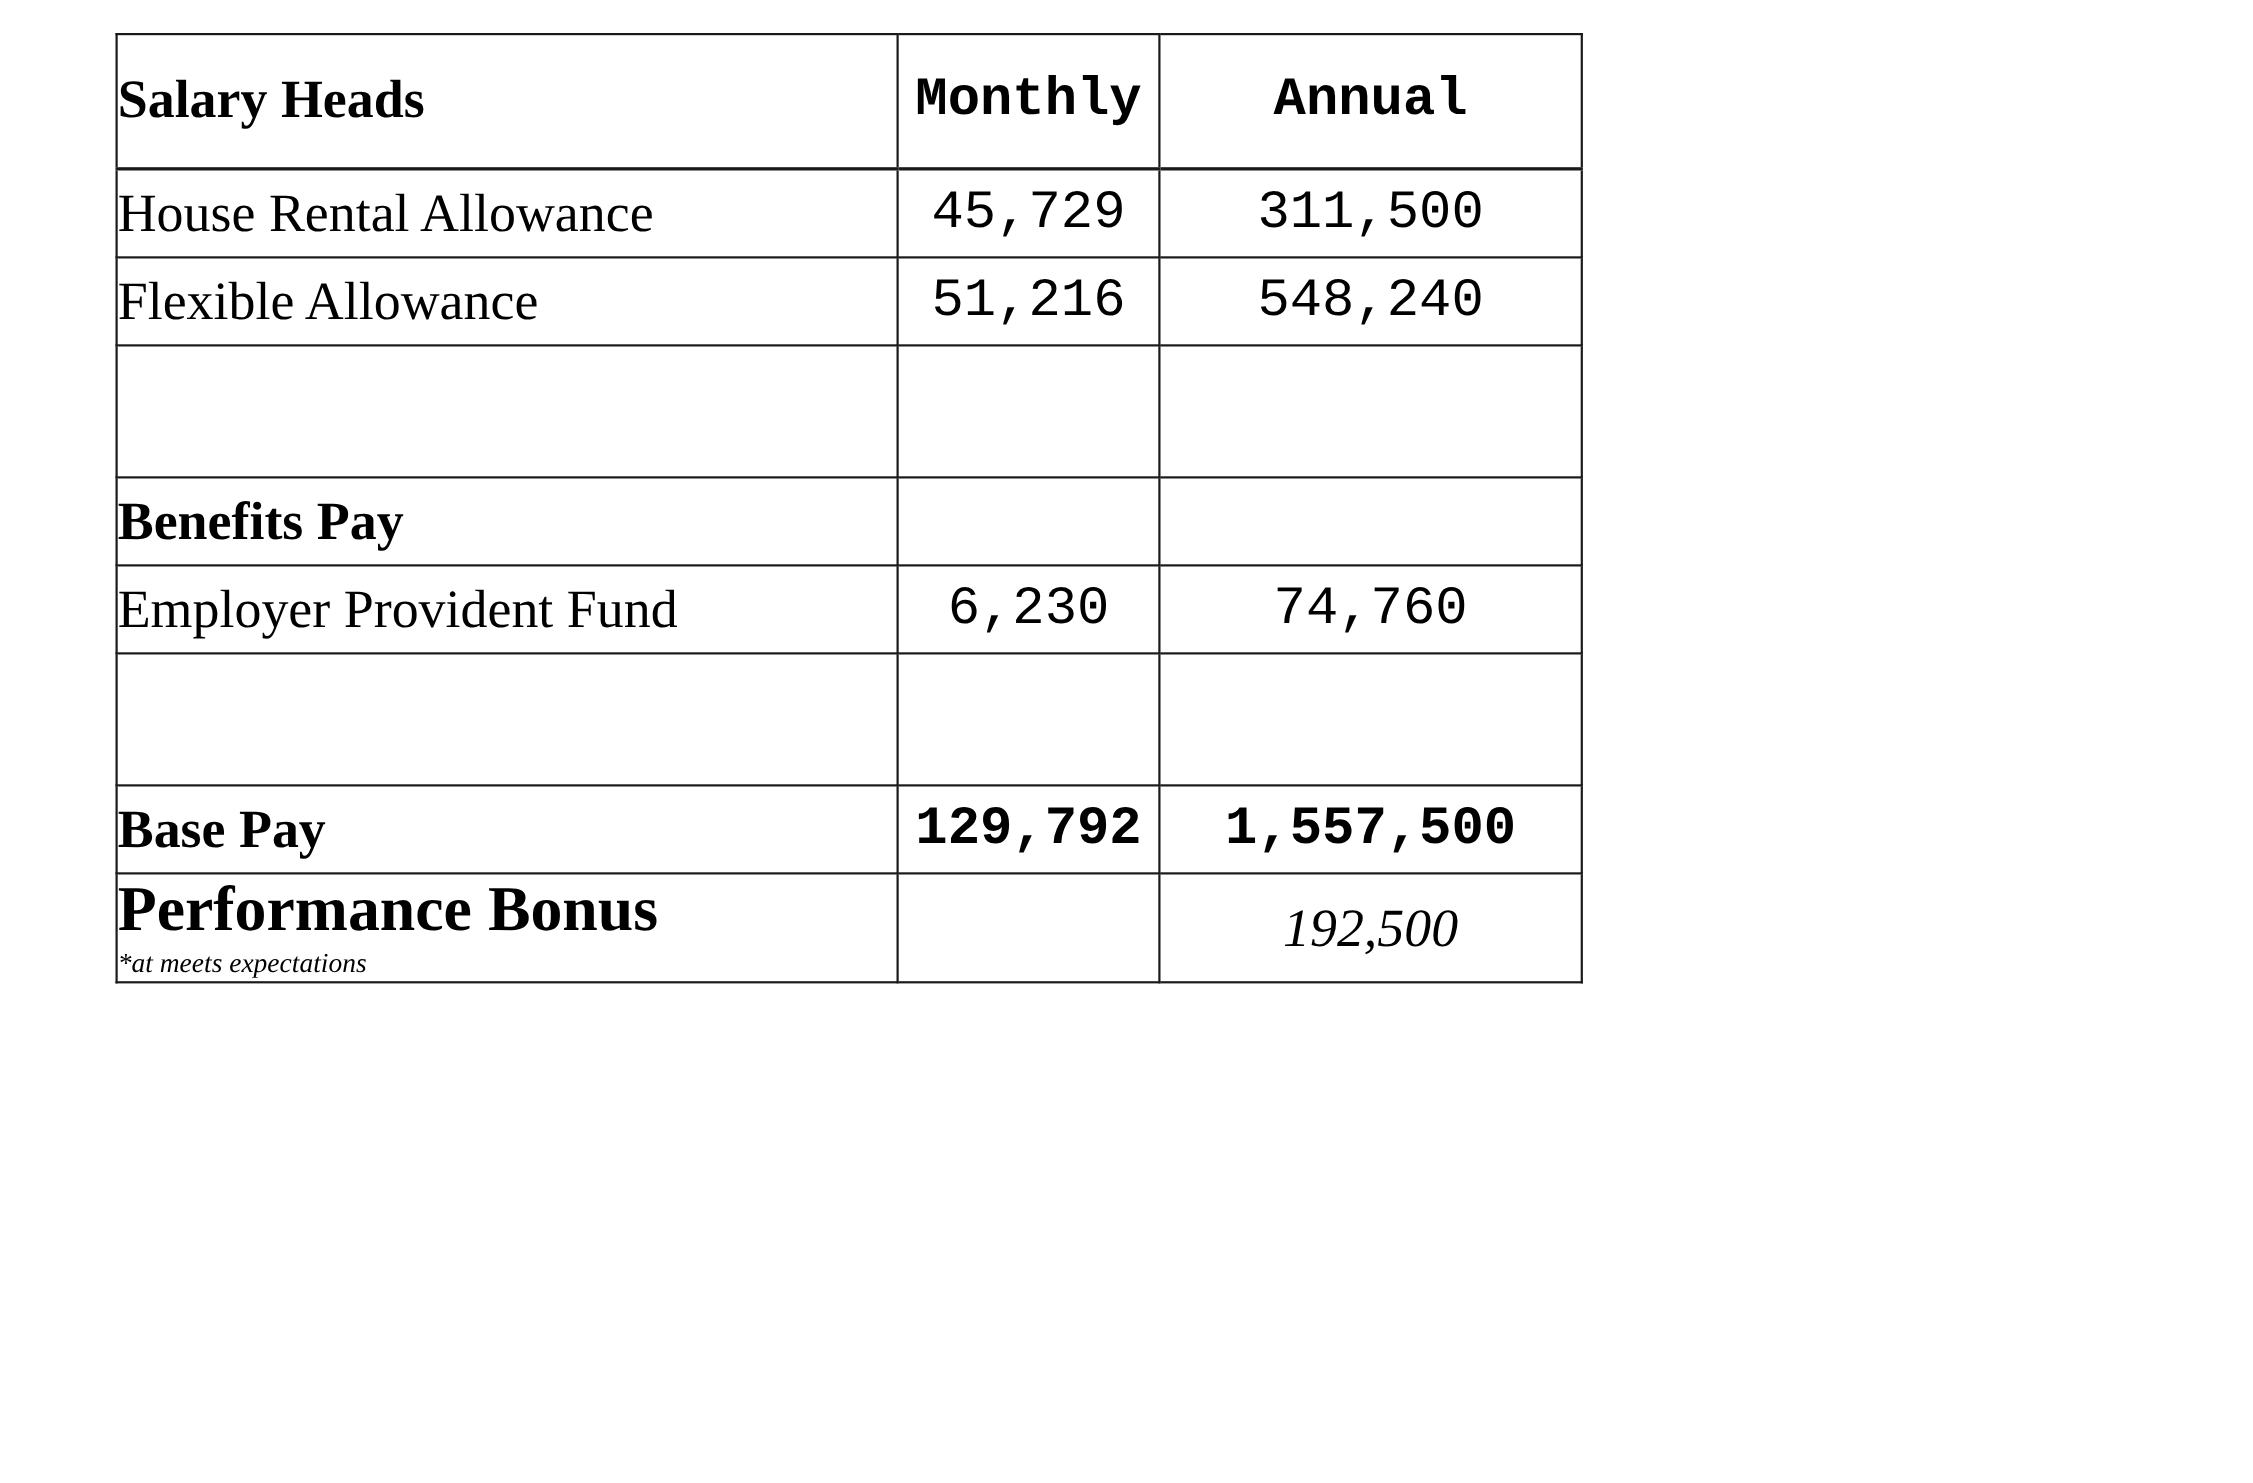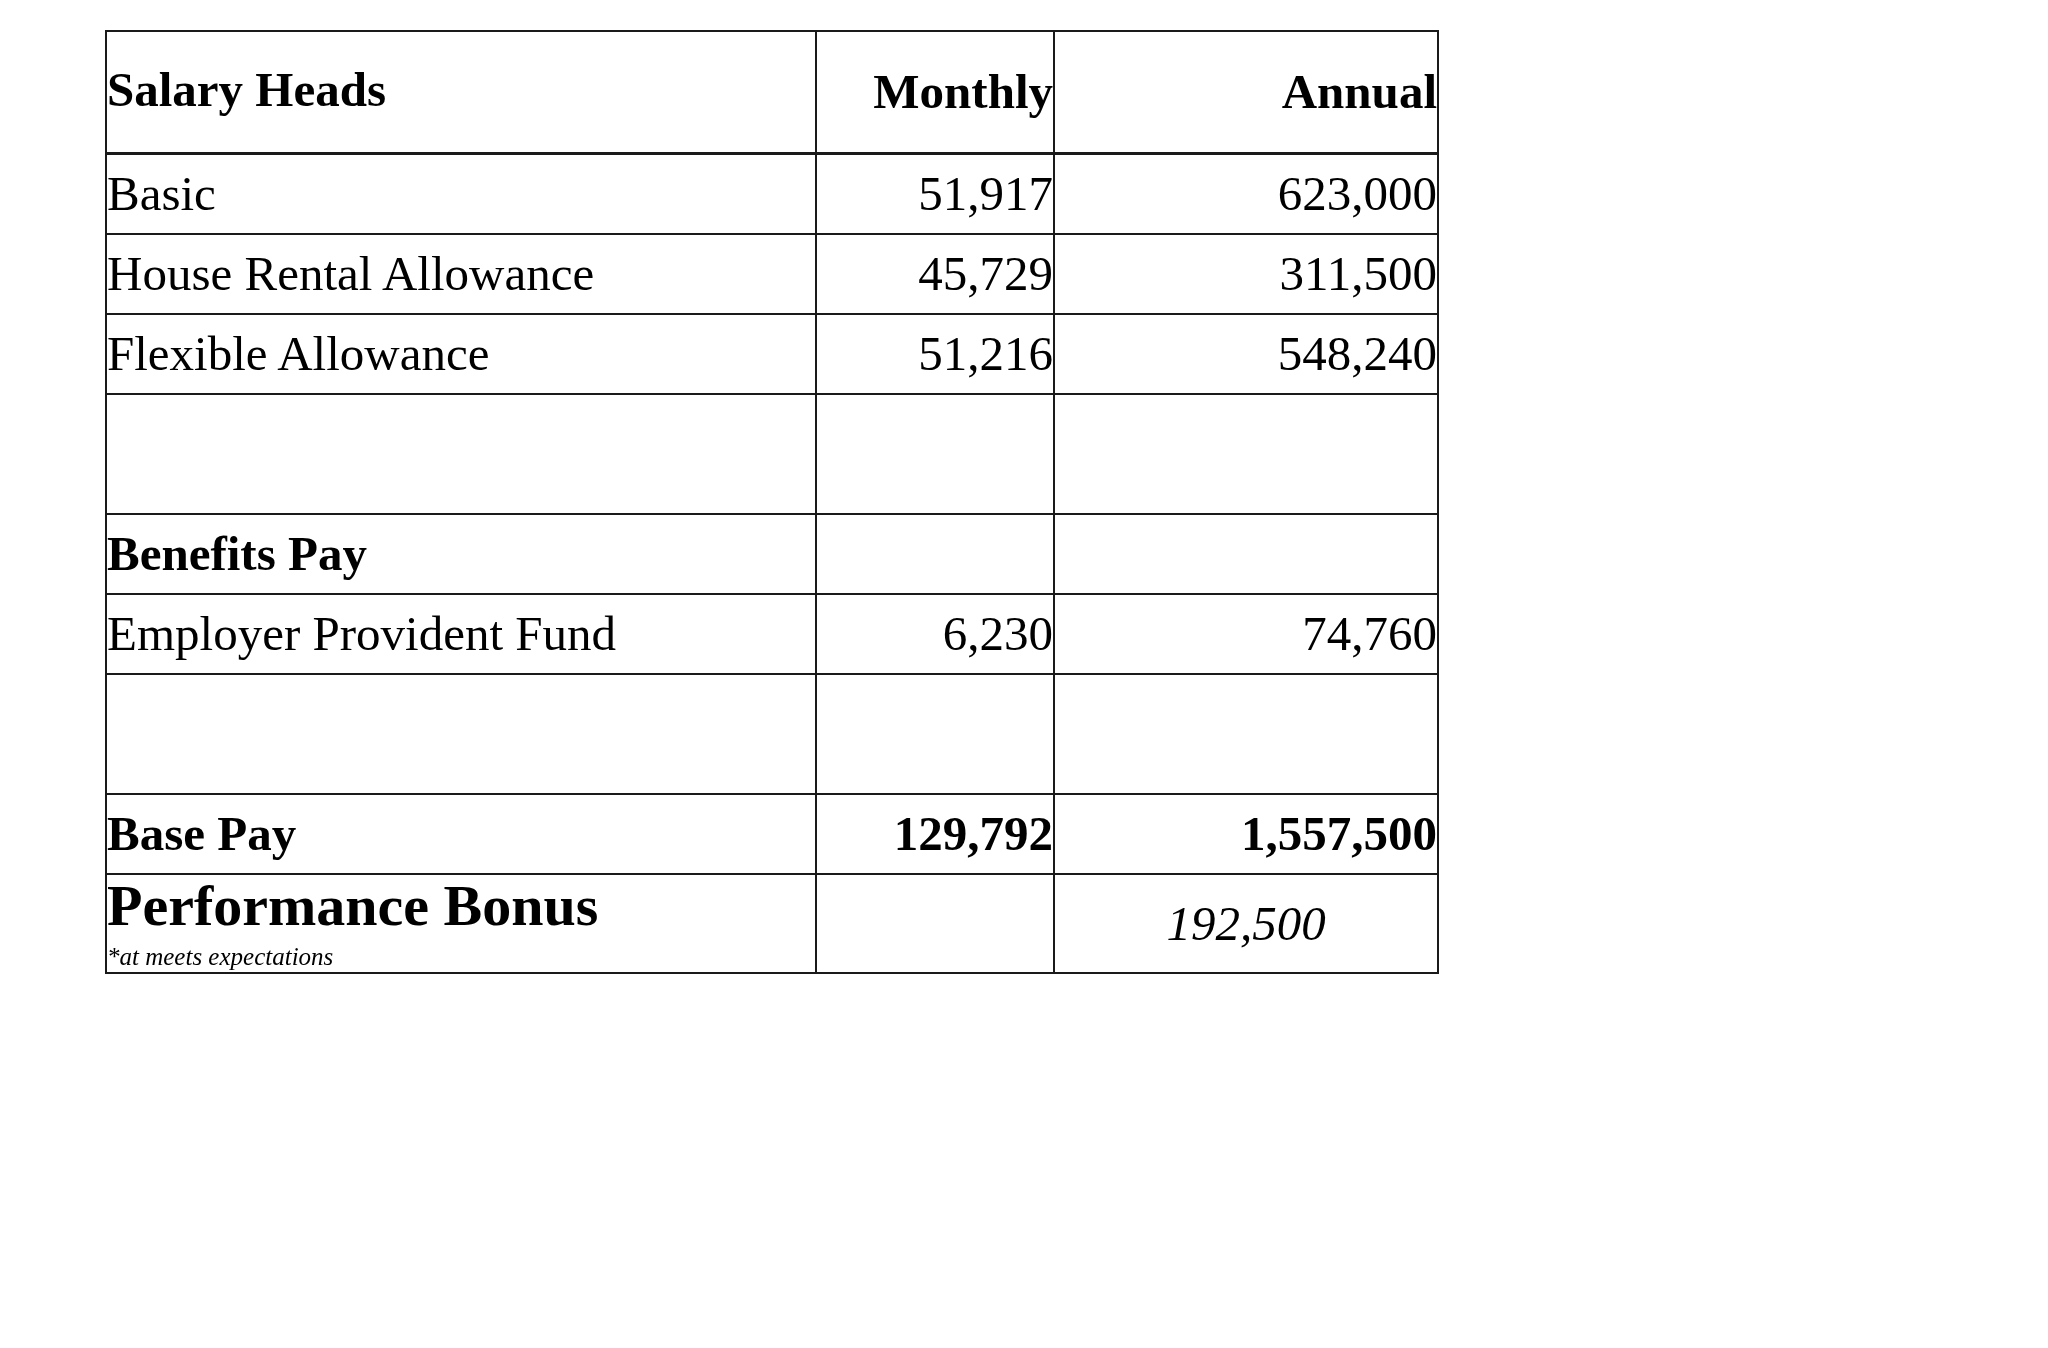--- a/index.html
+++ b/index.html
@@ -53,22 +53,23 @@
   }
 
   
   .c-label {
     padding: 10px 0 14px 22px;
     text-align: left;
     white-space: nowrap;
   }
   .c-num {
     padding: 10px 0 14px 0;
-    text-align: right;
+    text-align: center;
     white-space: nowrap;
+    font-family: Liberation Mono, monospace;
   }
 
   
   tr.row-header td {
     font-weight: bold;
     border-bottom-width: 3px;
   }
   tr.row-header td.c-label { padding-top: 14px; padding-bottom: 18px; }
 
   
@@ -128,25 +129,20 @@
         <col class="col-annual">
       </colgroup>
       <tbody id="table-body">
 
       <tr class="row-header">
             <td class="c-label">Salary Heads</td>
             <td class="c-num">Monthly</td>
             <td class="c-num">Annual</td>
           </tr>
           <tr class="row-data">
-            <td class="c-label">Basic</td>
-            <td class="c-num">51,917</td>
-            <td class="c-num">623,000</td>
-          </tr>
-          <tr class="row-data">
             <td class="c-label">House Rental Allowance</td>
             <td class="c-num">45,729</td>
             <td class="c-num">311,500</td>
           </tr>
           <tr class="row-data">
             <td class="c-label">Flexible Allowance</td>
             <td class="c-num">51,216</td>
             <td class="c-num">548,240</td>
           </tr>
           <tr class="row-blank">

